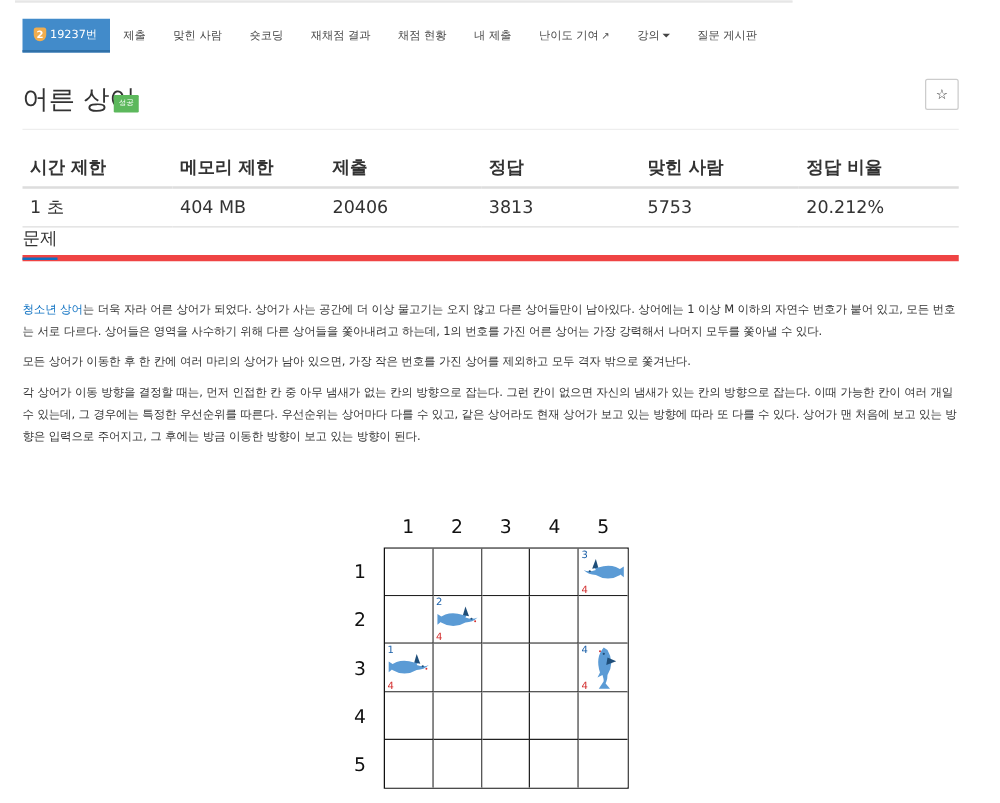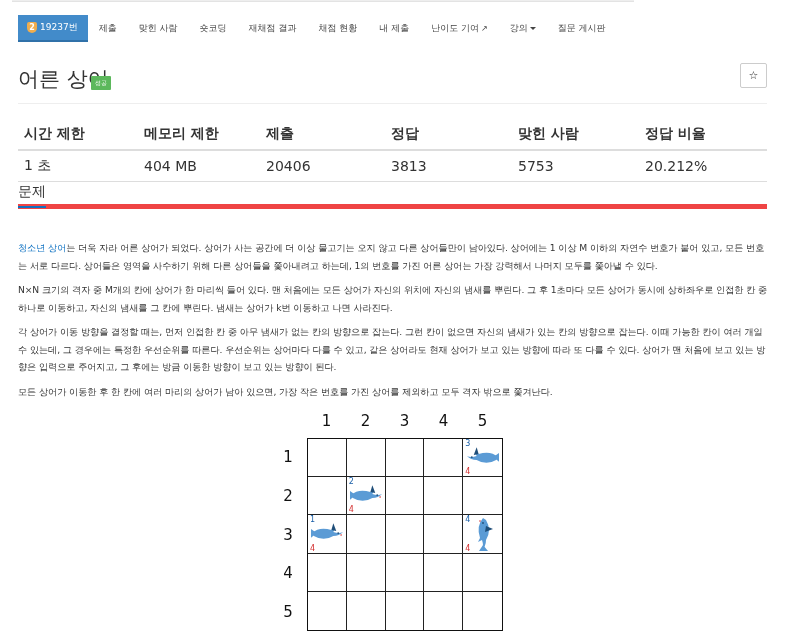--- a/index.html
+++ b/index.html
@@ -124,23 +124,22 @@
     </tr>
   </tbody>
 </table>
 
 <div class="section-heading">
   <h2>문제</h2>
 </div>
 
 <div class="problem-body">
   <p><a>청소년 상어</a><span>는 더욱 자라 어른 상어가 되었다. 상어가 사는 공간에 더 이상 물고기는 오지 않고 다른 상어들만이 남아있다. 상어에는 1 이상 M 이하의 자연수 번호가 붙어 있고, 모든 번호는 서로 다르다. 상어들은 영역을 사수하기 위해 다른 상어들을 쫓아내려고 하는데, 1의 번호를 가진 어른 상어는 가장 강력해서 나머지 모두를 쫓아낼 수 있다.</span></p>
-  <p>N×N 크기의 격자 중 M개의 칸에 상어가 한 마리씩 들어 있다. 맨 처음에는 모든 상어가 자신의 위치에 자신의 냄새를 뿌린다. 그 후 1초마다 모든 상어가 동시에 상하좌우로 인접한 칸 중 하나로 이동하고, 자신의 냄새를 그 칸에 뿌린다. 냄새는 상어가 k번 이동하고 나면 사라진다.</p>
+  <p>모든 상어가 이동한 후 한 칸에 여러 마리의 상어가 남아 있으면, 가장 작은 번호를 가진 상어를 제외하고 모두 격자 밖으로 쫓겨난다.</p>
   <p>각 상어가 이동 방향을 결정할 때는, 먼저 인접한 칸 중 아무 냄새가 없는 칸의 방향으로 잡는다. 그런 칸이 없으면 자신의 냄새가 있는 칸의 방향으로 잡는다. 이때 가능한 칸이 여러 개일 수 있는데, 그 경우에는 특정한 우선순위를 따른다. 우선순위는 상어마다 다를 수 있고, 같은 상어라도 현재 상어가 보고 있는 방향에 따라 또 다를 수 있다. 상어가 맨 처음에 보고 있는 방향은 입력으로 주어지고, 그 후에는 방금 이동한 방향이 보고 있는 방향이 된다.</p>
-  <p>모든 상어가 이동한 후 한 칸에 여러 마리의 상어가 남아 있으면, 가장 작은 번호를 가진 상어를 제외하고 모두 격자 밖으로 쫓겨난다.</p>
 </div>
 
 <div class="grid-figure">
   <div class="col-label" style="left:31px">1</div>
   <div class="col-label" style="left:70px">2</div>
   <div class="col-label" style="left:109px">3</div>
   <div class="col-label" style="left:148px">4</div>
   <div class="col-label" style="left:187px">5</div>
 
   <div class="row-label" style="top:40px">1</div>

